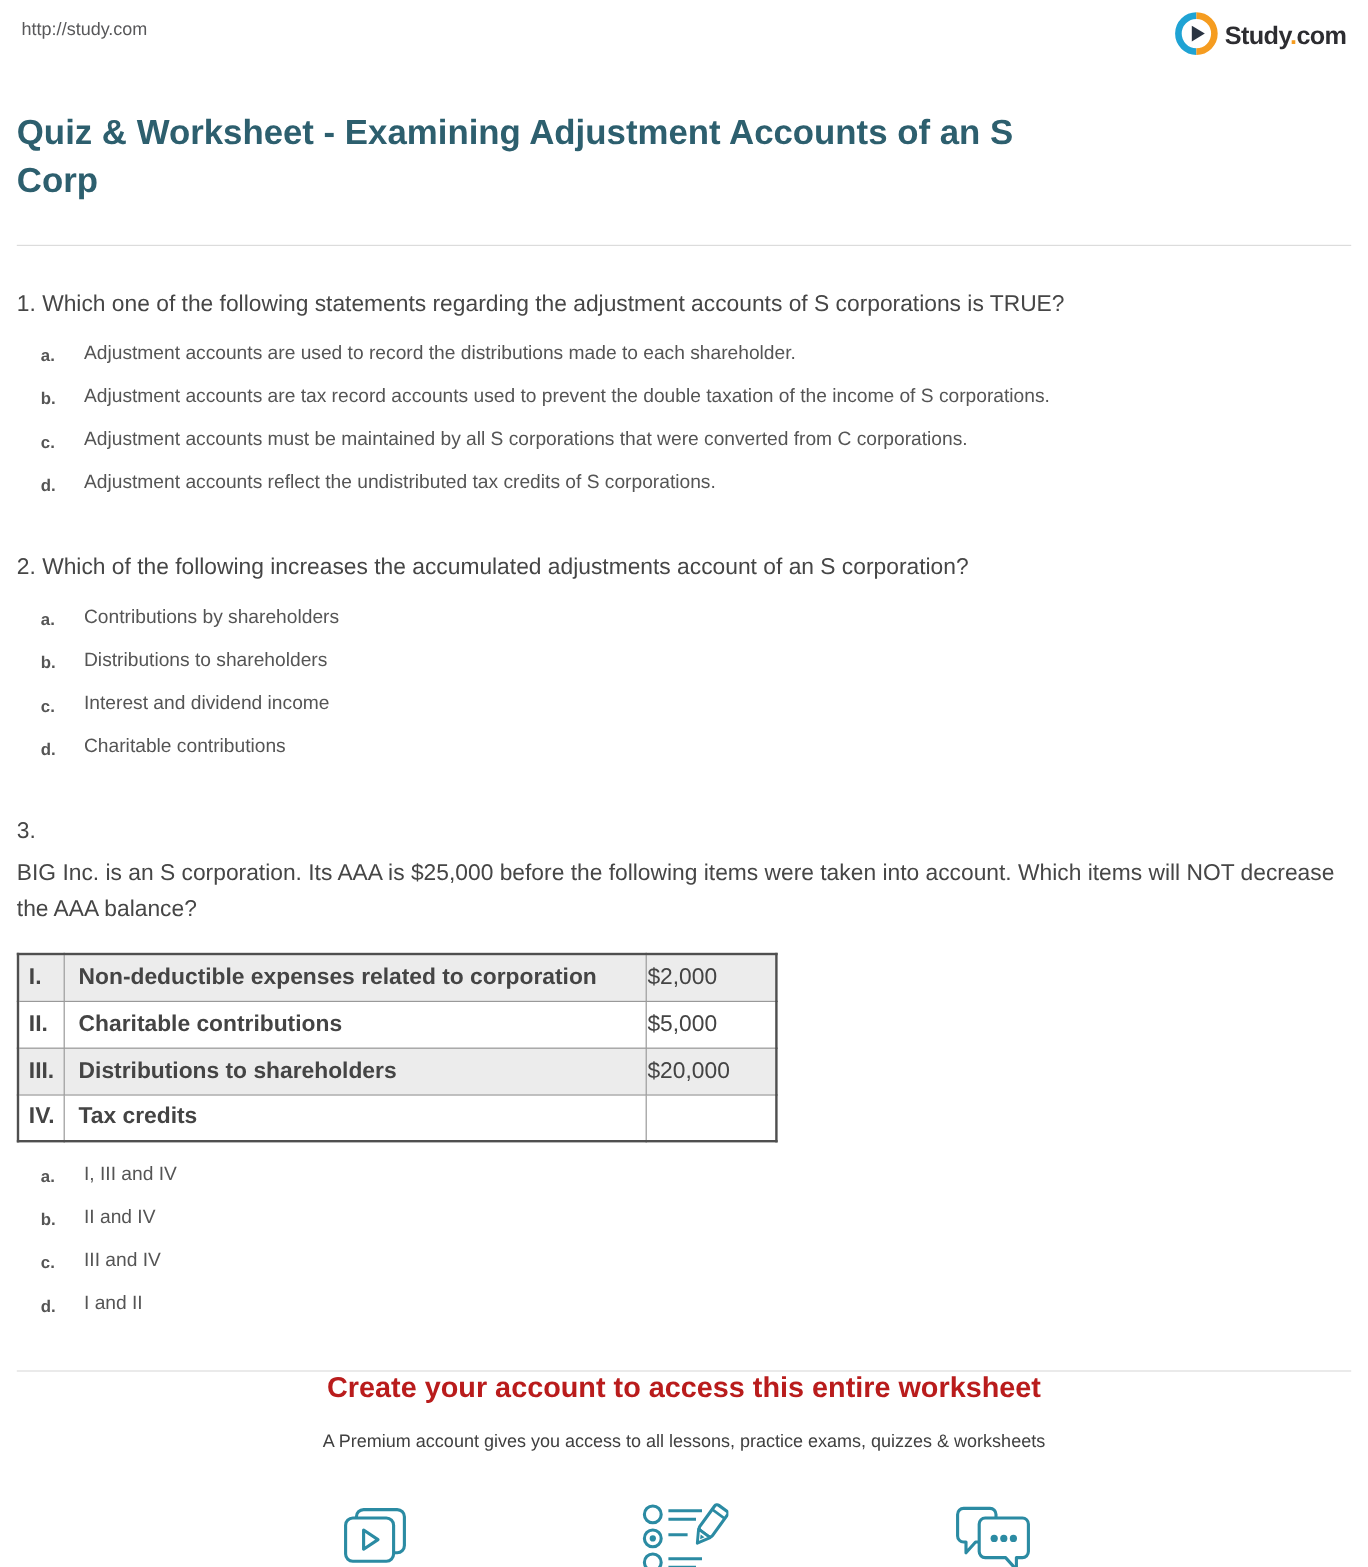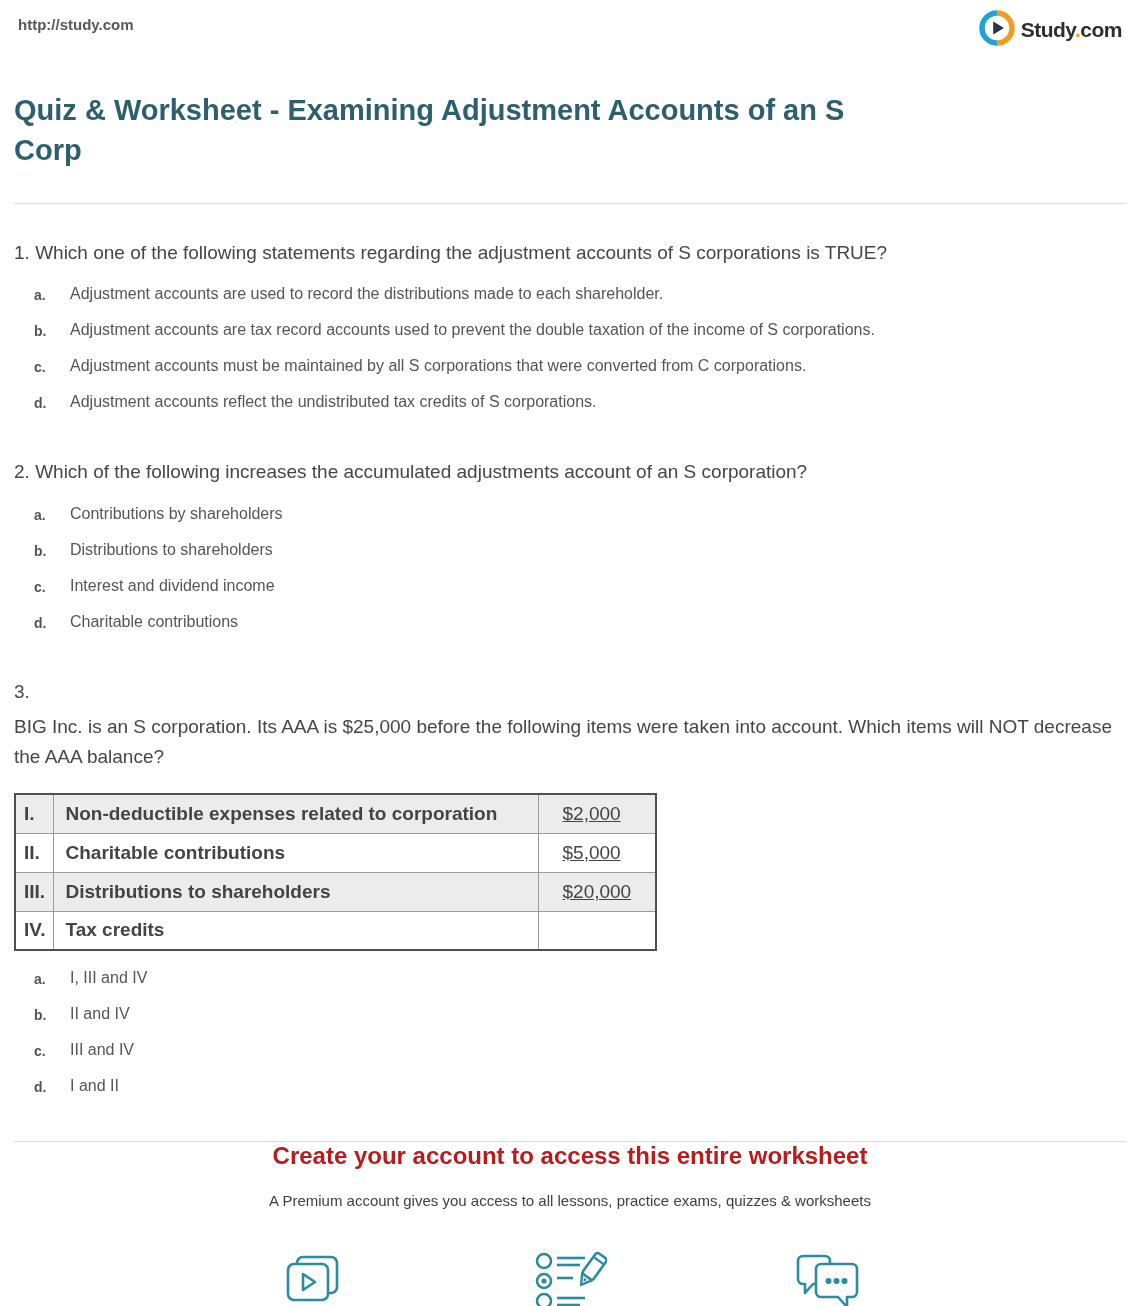--- a/index.html
+++ b/index.html
@@ -11,21 +11,21 @@
   }
   .page { width: 1140px; padding-bottom: 30px; }
 
   
   .topbar {
     display: flex;
     justify-content: space-between;
     align-items: flex-start;
     padding: 10px 18px 0 18px;
   }
-  .url { font-size: 15px; color: #58585a; padding-top: 6px; font-weight: bold; }
+  .url { font-size: 15px; color: #58585a; padding-top: 6px; }
   .logo { display: flex; align-items: center; gap: 6px; }
   .logo-text {
     font-size: 21px;
     font-weight: bold;
     color: #2d2d31;
     letter-spacing: -0.5px;
   }
   .logo-text .dot { color: #f59c20; }
 
   
@@ -74,21 +74,21 @@
     color: #444;
   }
   .q-table td {
     border: 1px solid #999;
     height: 39px;
     vertical-align: middle;
   }
   .q-table { border: 2px solid #4f4f4f; }
   .q-table td.numeral { width: 38px; padding: 0 6px 0 8px; font-weight: bold; }
   .q-table td.item { width: 485px; padding: 0 10px 0 12px; font-weight: bold; }
-  .q-table td.amount { width: 94px; padding: 0 24px; font-weight: normal; text-decoration: underline; }
+  .q-table td.amount { width: 109px; padding: 0 1px; font-weight: normal; }
   .q-table tr.shaded td { background: #ececec; }
 
   
   .footer-divider {
     border: none;
     border-top: 1px solid #dcdcdc;
     margin: 46px 14px 0 14px;
   }
   .cta-title {
     text-align: center;

